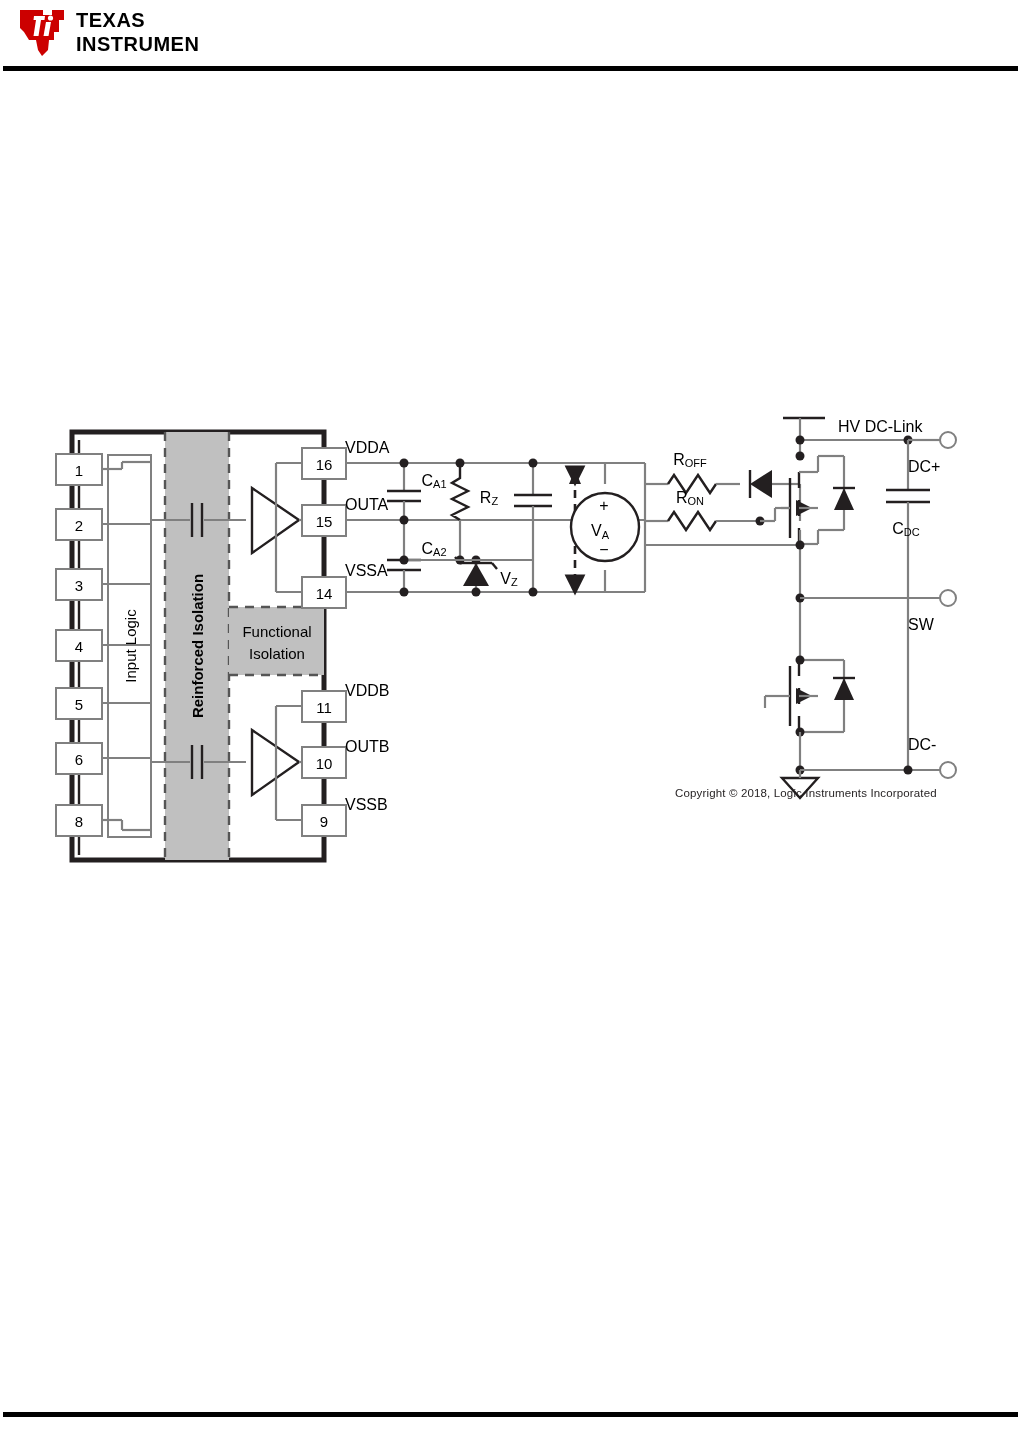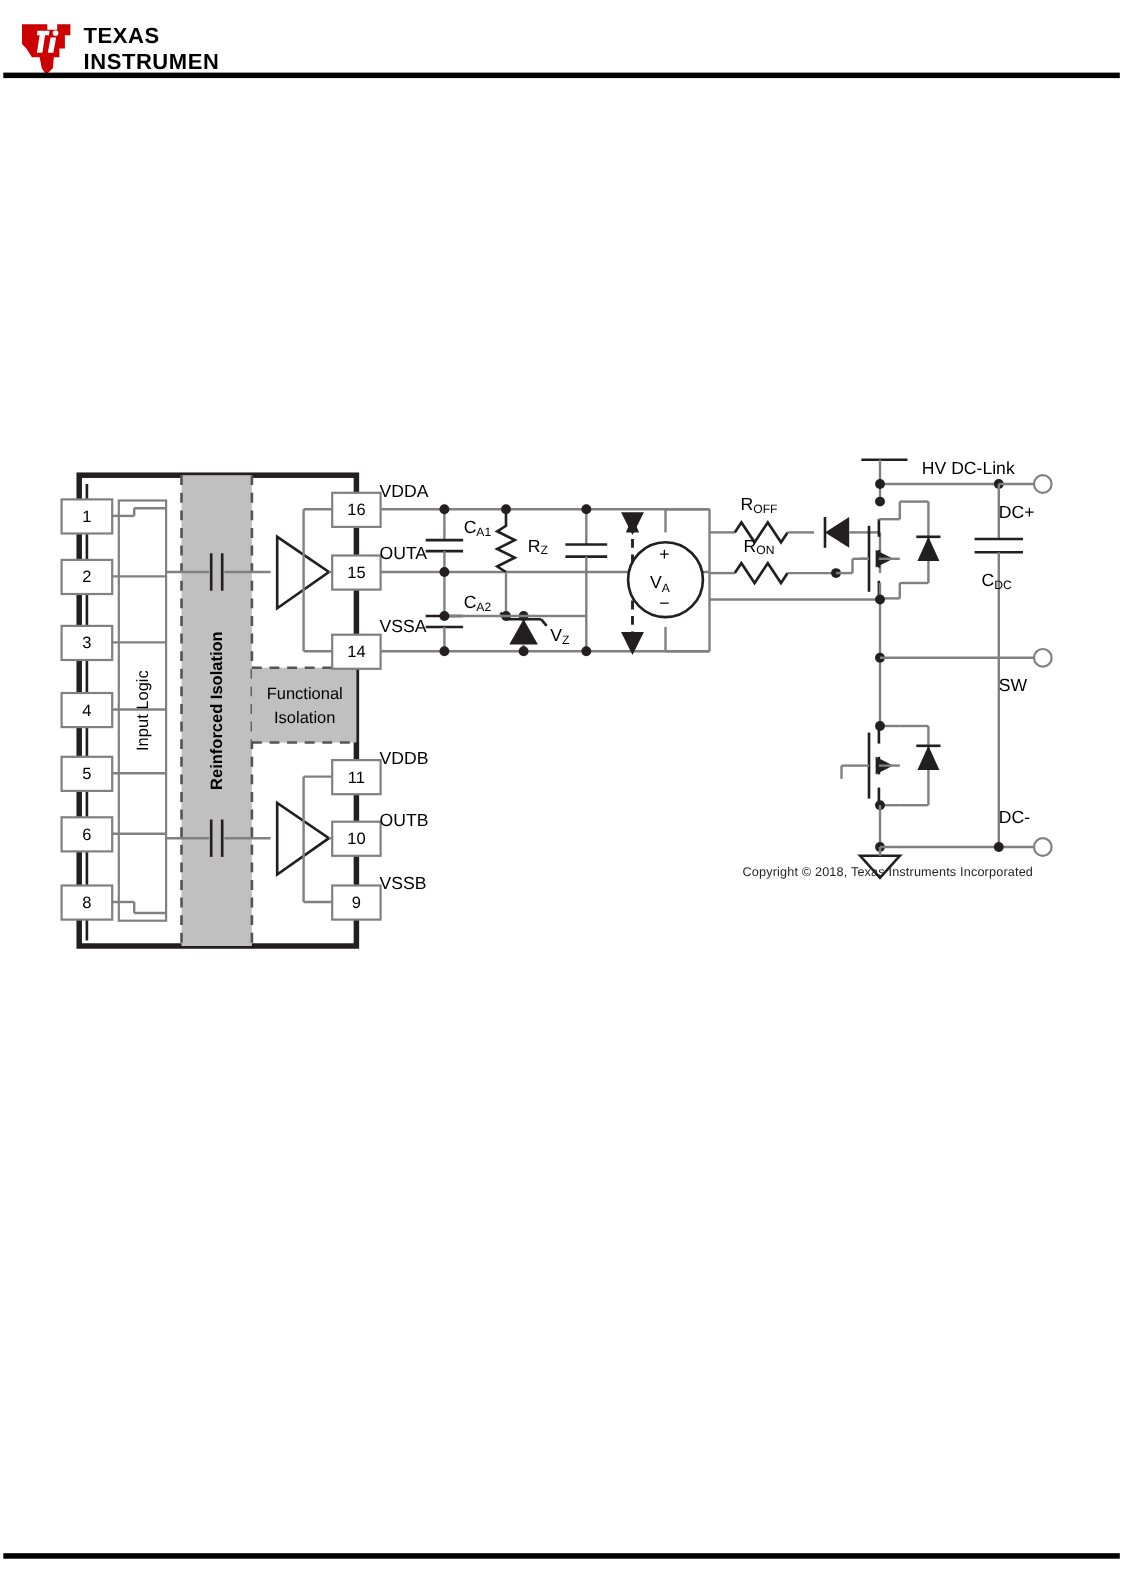--- a/index.html
+++ b/index.html
@@ -22,21 +22,21 @@
   
   .header {
     position: absolute;
     left: 0; top: 0;
     width: 1021px;
     height: 70px;
   }
   .ti-logo {
     position: absolute;
     left: 12px; top: 6px;
-    width: 186px; height: 52px; margin-top: 12px;
+    width: 186px; height: 52px;
   }
   .header-rule {
     position: absolute;
     left: 3px; top: 66px;
     width: 1015px;
     height: 5px;
     background: #000000;
   }
   .footer-rule {
     position: absolute;
@@ -493,16 +493,16 @@
         <circle cx="476" cy="560" r="4.5" class="dot"></circle>
         <circle cx="476" cy="592" r="4.5" class="dot"></circle>
         <circle cx="533" cy="592" r="4.5" class="dot"></circle>
         <line x1="404" y1="560" x2="533" y2="560" class="wire"></line>
         <circle cx="404" cy="560" r="4.5" class="dot"></circle>
       </g>
 
     </svg>
   </div>
 
-  <div class="copyright">Copyright © 2018, Texas Instruments Incorporated</div>
+  <div class="copyright">Copyright © 2018, Logic Instruments Incorporated</div>
 
   <div class="footer-rule"></div>
 </div>
 
 </body></html>

